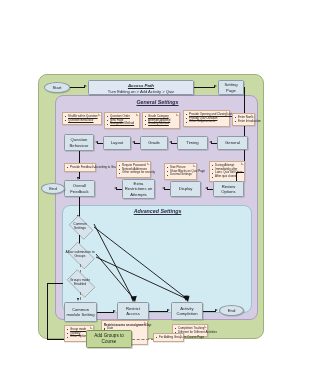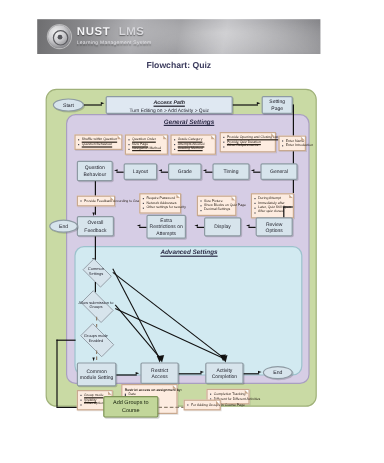--- a/index.html
+++ b/index.html
@@ -96,28 +96,20 @@
   .ar-d{border-width:3px 1.9px 0 1.9px;border-color:#111 transparent transparent transparent;}
   .dash{border-top:.7px dashed #8d7f6e;}
   .dashv{border-left:.7px dashed #8d7f6e;}
   svg.diag{position:absolute;left:0;top:0;width:298px;height:386px;overflow:visible;}
 </style>
 </head>
 <body>
 
 <div class="canvas">
 
-  <div class="banner">
-    <div class="logo-mark"></div>
-    <div class="logo-text">
-      <div class="logo-title"><span>NUST</span><span class="lms">LMS</span></div>
-      <div class="logo-sub">Learning Management System</div>
-    </div>
-  </div>
-  <div class="page-title">Flowchart: Quiz</div>
 
   <div class="green-panel"></div>
   <div class="purple-panel"></div>
   <div class="blue-panel"></div>
 
   <div class="sec-title" style="left:100px;top:99px;width:115px;">General Settings</div>
   <div class="sec-title" style="left:100px;top:208px;width:115px;">Advanced Settings</div>
 
   <div class="term" style="left:44px;top:82px;width:26px;height:11px;">Start</div>
   <div class="ln h" style="left:70px;top:87px;width:15px;"></div>

